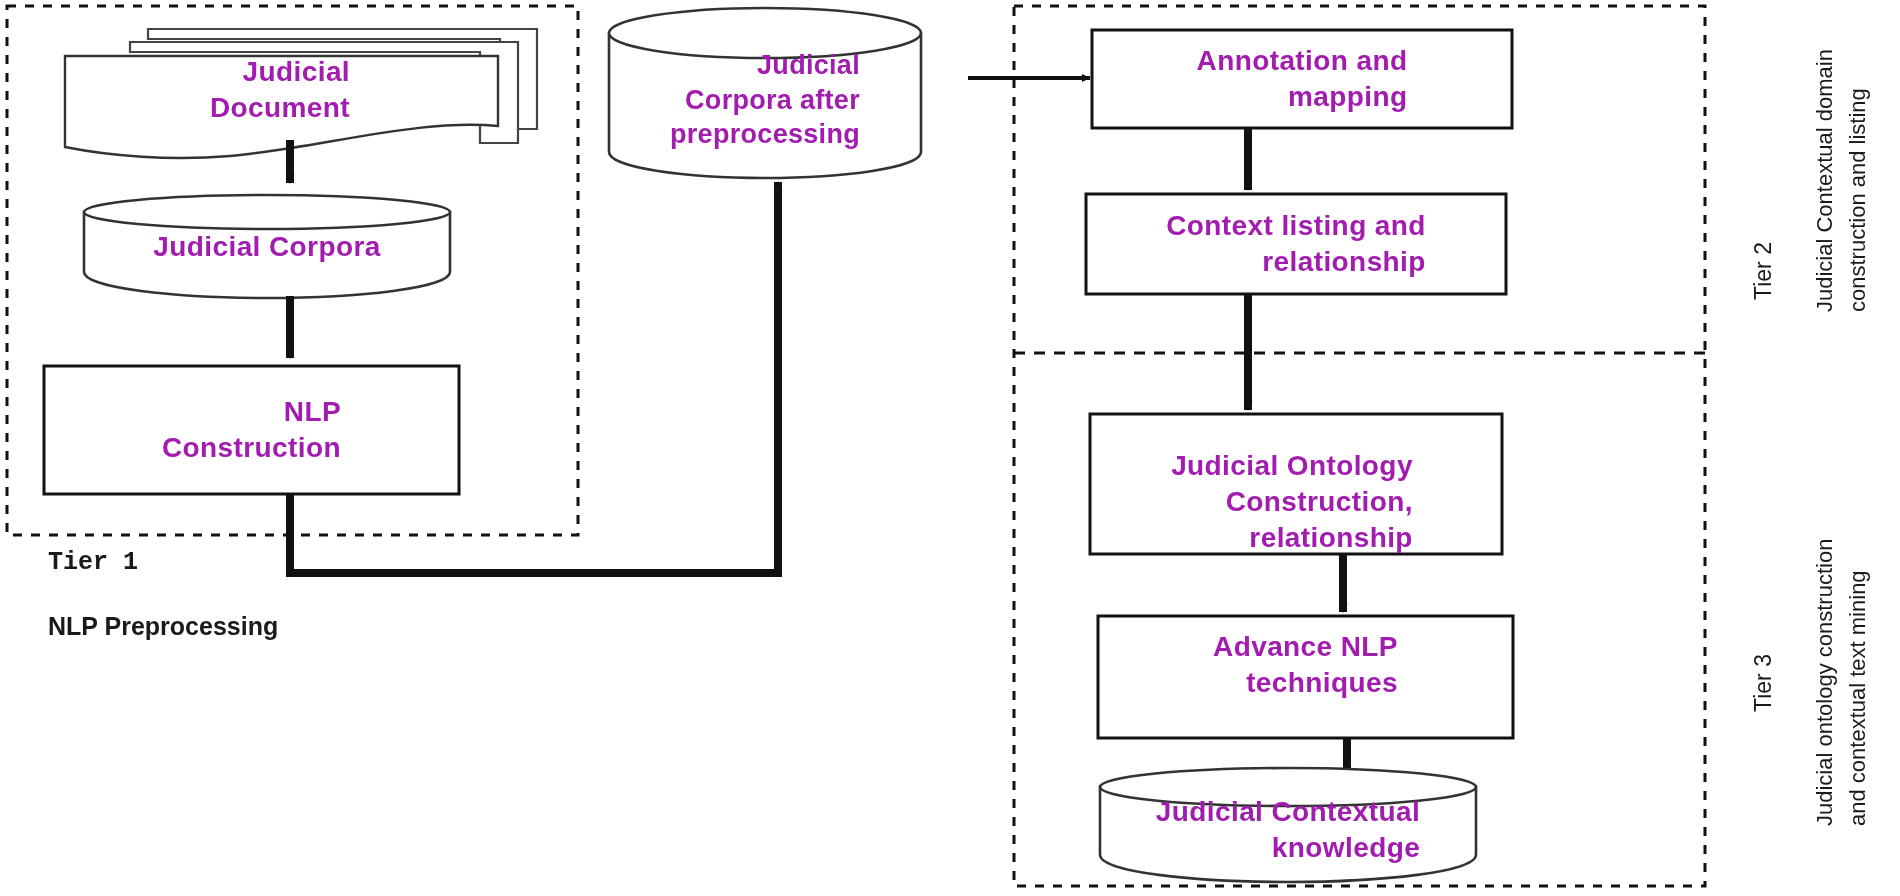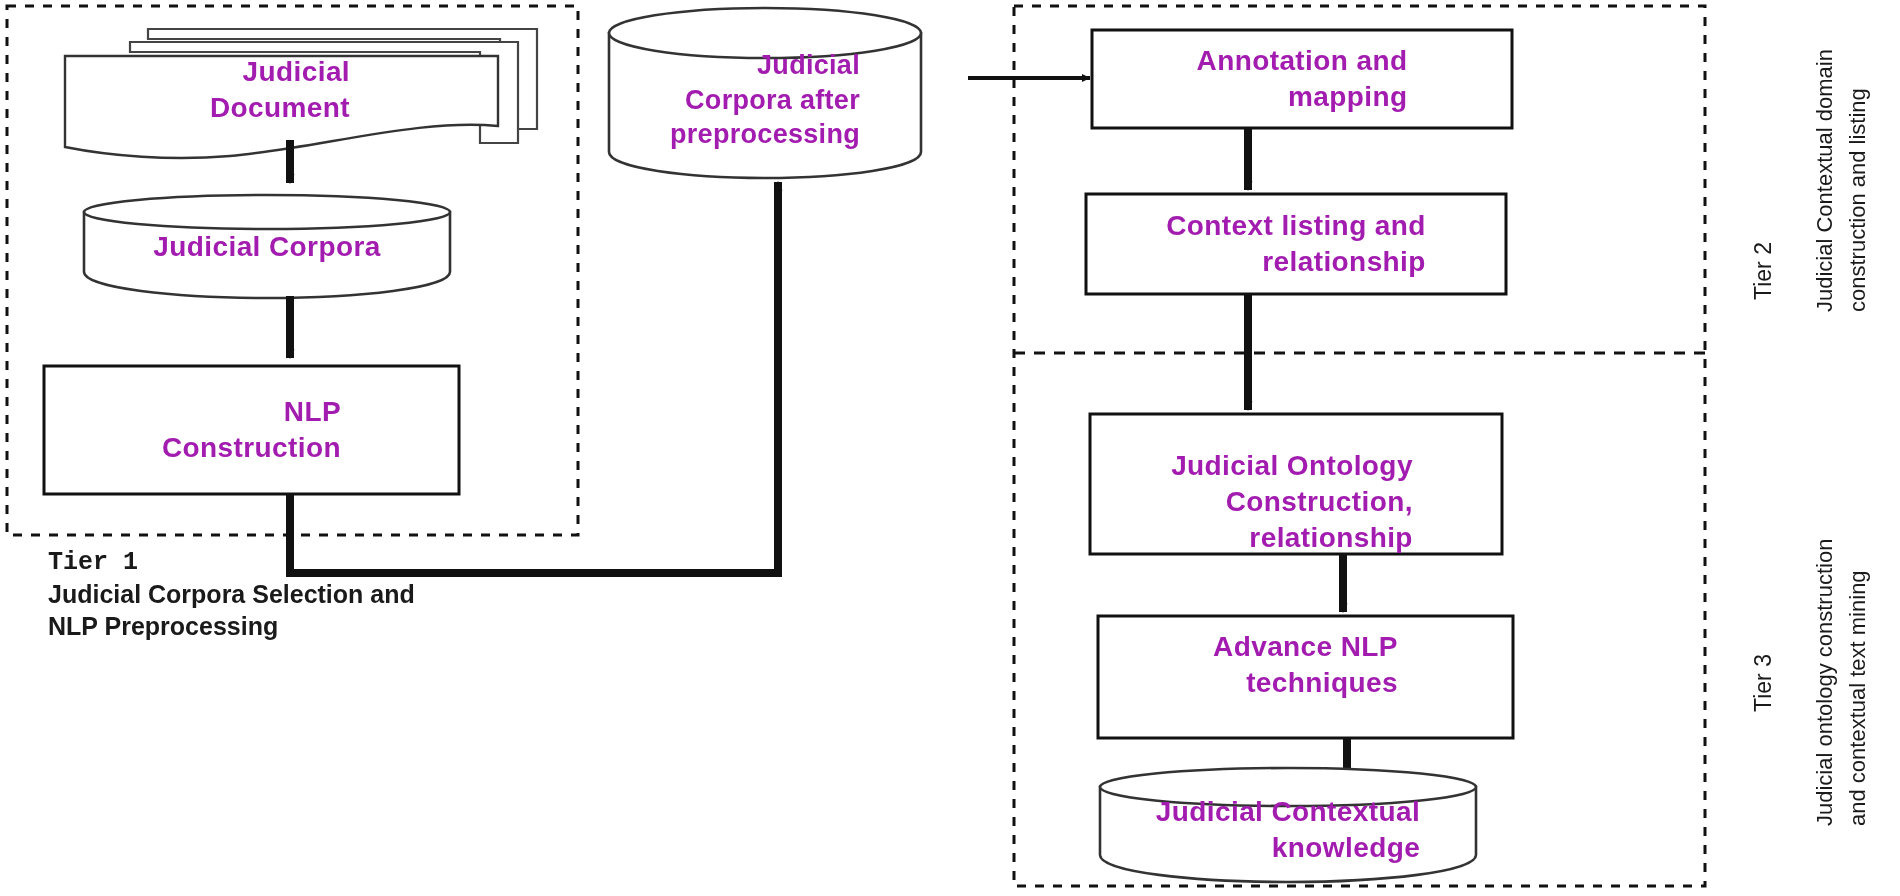--- a/index.html
+++ b/index.html
@@ -159,21 +159,20 @@
 Construction,
 relationship</div>
 
   <div class="node-label lbl-28" style="left:1098px; top:616px; width:415px; height:97px;">Advance NLP
 techniques</div>
 
   <div class="node-label lbl-28" style="left:1100px; top:782px; width:376px; height:96px;">Judicial  Contextual
 knowledge</div>
 
   <div class="caption" style="left:48px; top:546px;font-family:Liberation Mono, monospace;">Tier 1</div>
-  <div class="caption" style="left:48px; top:578px;">Judicial Corpora  Selection and</div>
   <div class="caption" style="left:48px; top:610px;">NLP Preprocessing</div>
 
   <div class="vcaption tier-num" style="left:1750px; top:300px;">Tier 2</div>
   <div class="vcaption" style="left:1812px; top:312px;">Judicial Contextual domain</div>
   <div class="vcaption" style="left:1845px; top:312px;">construction and listing</div>
 
   <div class="vcaption tier-num" style="left:1750px; top:712px;">Tier 3</div>
   <div class="vcaption" style="left:1812px; top:826px;">Judicial ontology construction</div>
   <div class="vcaption" style="left:1845px; top:826px;">and contextual text mining</div>
 

